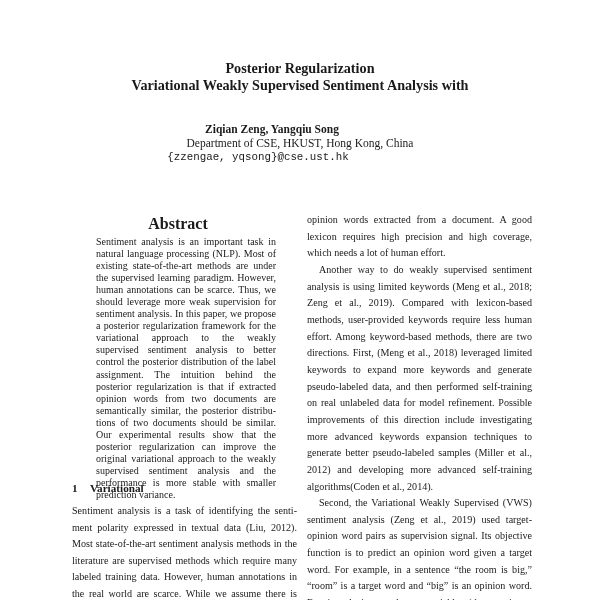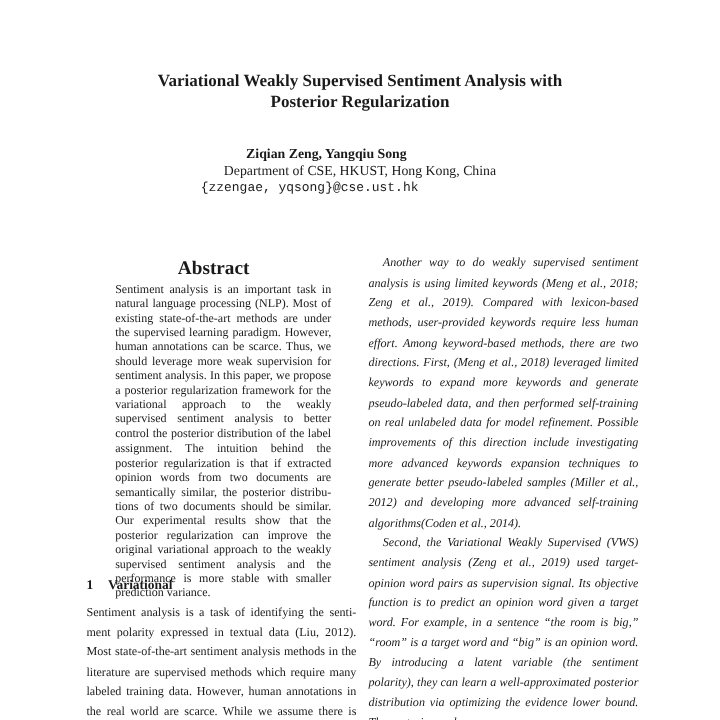--- a/index.html
+++ b/index.html
@@ -17,40 +17,41 @@
               font-weight: bold; font-size: 16px; }
   .abstract { position: absolute; top: 236px; left: 96px; width: 180px;
               font-size: 10px; line-height: 12.05px; text-align: justify; hyphens: manual; }
   .sec-head { position: absolute; top: 482px; left: 72px; font-weight: bold; font-size: 11.2px; }
   .sec-head .num { display: inline-block; width: 18px; }
   .col-left { position: absolute; top: 503px; left: 72px; width: 225px;
               font-size: 10.1px; line-height: 16.6px; text-align: justify; }
   .col-right { position: absolute; top: 212px; left: 307px; width: 225px;
                font-size: 10.1px; line-height: 16.65px; text-align: justify; }
   .col-right p { margin: 0; }
-  .col-right p.indent { text-indent: 12px; font-style: italic; }
+  .col-right p.indent { text-indent: 12px; }
   .col-left p { margin: 0; }
 </style>
 </head>
 <body>
 
 <div class="title">
+  <div>Posterior Regularization</div>
   <div>Variational Weakly Supervised Sentiment Analysis with</div>
-  <div>Posterior Regularization</div>
 </div>
 <div class="authors">Ziqian Zeng, Yangqiu Song</div>
 <div class="affil">Department of CSE, HKUST, Hong Kong, China</div>
 <div class="email">{zzengae, yqsong}@cse.ust.hk</div>
 
 <div class="abs-head">Abstract</div>
 <div class="abstract">Sentiment analysis is an important task in natu­ral language processing (NLP). Most of exist­ing state-of-the-art methods are under the su­pervised learning paradigm. However, human annotations can be scarce. Thus, we should leverage more weak supervision for sentiment analysis. In this paper, we propose a posterior regularization framework for the variational approach to the weakly supervised sentiment analysis to better control the posterior distri­bution of the label assignment. The intuition behind the posterior regularization is that if extracted opinion words from two documents are semantically similar, the posterior distribu­tions of two documents should be similar. Our experimental results show that the posterior regularization can improve the original varia­tional approach to the weakly supervised sen­timent analysis and the performance is more stable with smaller prediction variance.</div>
 
 <div class="sec-head">
   <span class="num">1</span><span>Variational</span>
 </div>
 <div class="col-left">
   <p>Sentiment analysis is a task of identifying the senti­ment polarity expressed in textual data (Liu, 2012). Most state-of-the-art sentiment analysis methods in the literature are supervised methods which re­quire many labeled training data. However, human annotations in the real world are scarce. While we assume there is abundant annotated data to train</p>
 </div>
 
 <div class="col-right">
+  <p>opinion words extracted from a document. A good lexicon requires high precision and high coverage, which needs a lot of human effort.</p>
   <p class="indent">Another way to do weakly supervised sentiment analysis is using limited keywords (Meng et al., 2018; Zeng et al., 2019). Compared with lexicon-based methods, user-provided keywords require less human effort. Among keyword-based meth­ods, there are two directions. First, (Meng et al., 2018) leveraged limited keywords to expand more keywords and generate pseudo-labeled data, and then performed self-training on real unlabeled data for model refinement. Possible improvements of this direction include investigating more advanced keywords expansion techniques to generate bet­ter pseudo-labeled samples (Miller et al., 2012) and developing more advanced self-training algo­rithms(Coden et al., 2014).</p>
   <p class="indent">Second, the Variational Weakly Supervised (VWS) sentiment analysis (Zeng et al., 2019) used target-opinion word pairs as supervision signal. Its objective function is to predict an opinion word given a target word. For example, in a sentence “the room is big,” “room” is a target word and “big” is an opinion word. By introducing a latent vari­able (the sentiment polarity), they can learn a well-approximated posterior distribution via optimizing the evidence lower bound. The posterior proba-</p>
 </div>
 
 </body></html>

